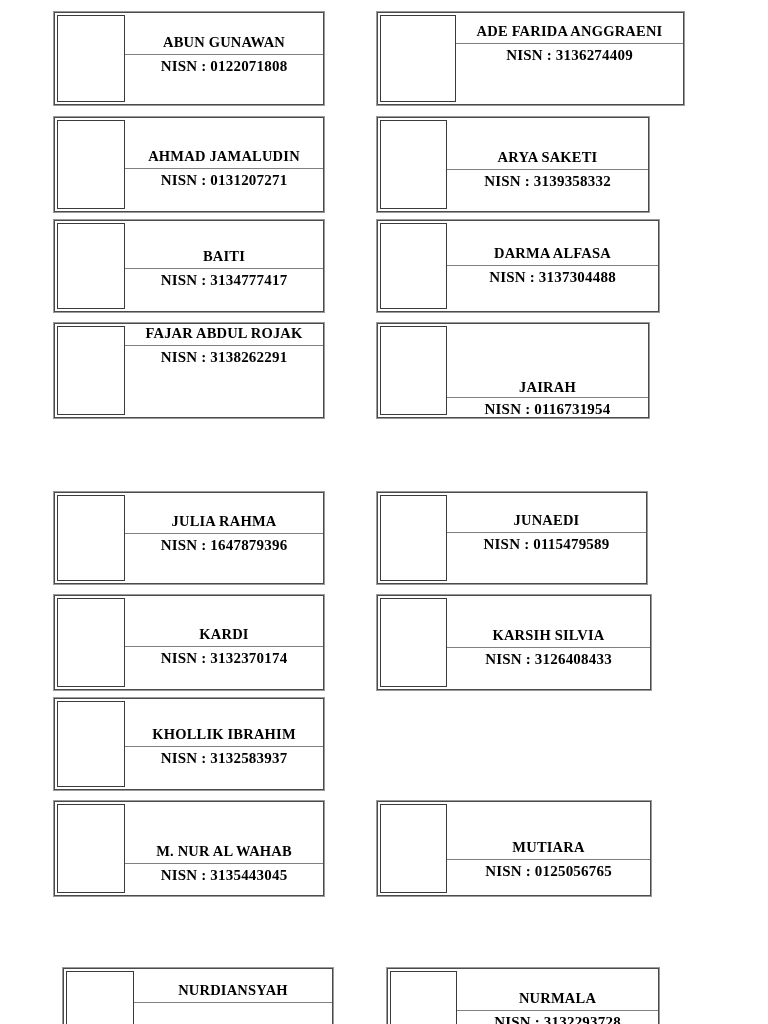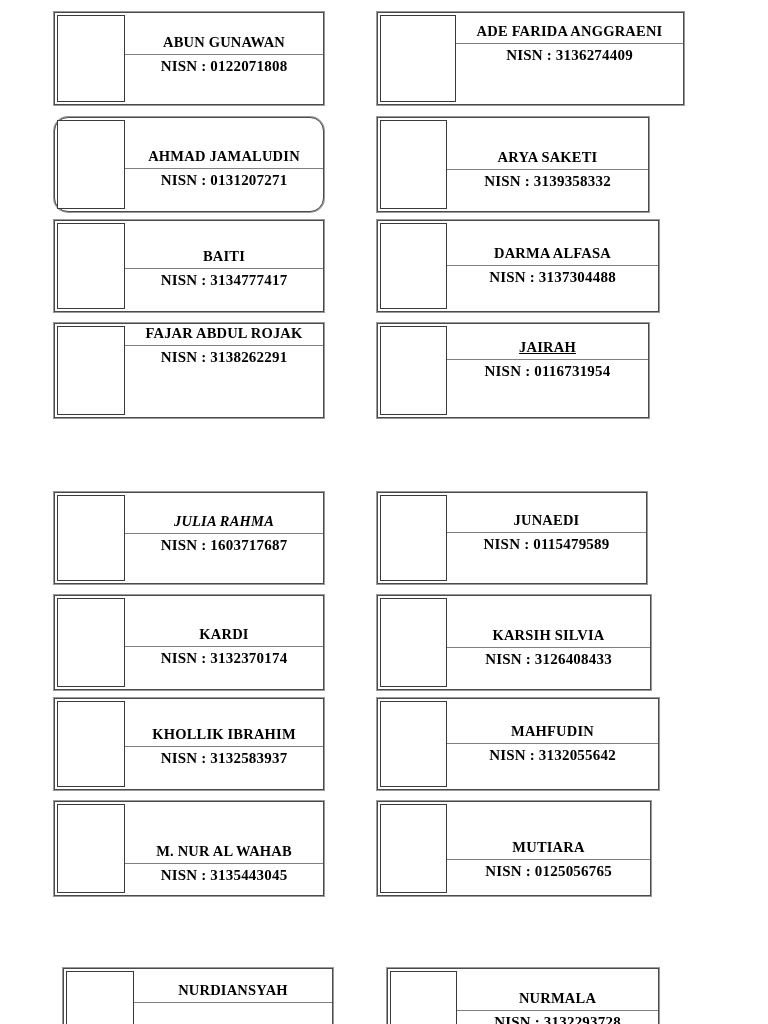--- a/index.html
+++ b/index.html
@@ -125,21 +125,21 @@
           <div class="photo-box" style="width:76px; height:87px;"></div>
           <div class="info">
             <div class="name-cell" style="padding-top:11px;">ADE FARIDA ANGGRAENI</div>
             <div class="nisn-cell">NISN : 3136274409</div>
           </div>
         </div>
       </div>
     </div>
 
     <div class="card-row" style="height:103px;">
-      <div class="card col-left" style="width:270px; height:95px;border-radius:14px;">
+      <div class="card col-left" style="width:270px; height:95px;">
         <div class="card-inner">
           <div class="photo-box" style="width:68px; height:89px;"></div>
           <div class="info">
             <div class="name-cell" style="padding-top:31px;">AHMAD JAMALUDIN</div>
             <div class="nisn-cell">NISN : 0131207271</div>
           </div>
         </div>
       </div>
 
       <div class="card col-right" style="width:272px; height:95px;">
@@ -183,37 +183,37 @@
             <div class="name-cell" style="">FAJAR ABDUL ROJAK</div>
             <div class="nisn-cell">NISN : 3138262291</div>
           </div>
         </div>
       </div>
 
       <div class="card col-right" style="width:272px; height:95px;">
         <div class="card-inner">
           <div class="photo-box" style="width:67px; height:89px;"></div>
           <div class="info">
-            <div class="name-cell" style="padding-top:16px;text-decoration:underline;">JAIRAH</div>
+            <div class="name-cell" style="padding-top:56px;">JAIRAH</div>
             <div class="nisn-cell">NISN : 0116731954</div>
           </div>
         </div>
       </div>
     </div>
   </div>
 
   <div class="group" style="top:492px;">
 
     <div class="card-row" style="height:103px;">
       <div class="card col-left" style="width:270px; height:92px;">
         <div class="card-inner">
           <div class="photo-box" style="width:68px; height:86px;"></div>
           <div class="info">
-            <div class="name-cell" style="padding-top:21px;font-style:italic;">JULIA RAHMA</div>
-            <div class="nisn-cell">NISN : 1603717687</div>
+            <div class="name-cell" style="padding-top:21px;">JULIA RAHMA</div>
+            <div class="nisn-cell">NISN : 1647879396</div>
           </div>
         </div>
       </div>
 
       <div class="card col-right" style="width:270px; height:92px;">
         <div class="card-inner">
           <div class="photo-box" style="width:67px; height:86px;"></div>
           <div class="info">
             <div class="name-cell" style="padding-top:20px;">JUNAEDI</div>
             <div class="nisn-cell">NISN : 0115479589</div>
@@ -248,29 +248,20 @@
       <div class="card col-left" style="width:270px; height:92px;">
         <div class="card-inner">
           <div class="photo-box" style="width:68px; height:86px;"></div>
           <div class="info">
             <div class="name-cell" style="padding-top:28px;">KHOLLIK IBRAHIM</div>
             <div class="nisn-cell">NISN : 3132583937</div>
           </div>
         </div>
       </div>
 
-      <div class="card col-right" style="width:282px; height:92px;">
-        <div class="card-inner">
-          <div class="photo-box" style="width:67px; height:86px;"></div>
-          <div class="info">
-            <div class="name-cell" style="padding-top:25px;">MAHFUDIN</div>
-            <div class="nisn-cell">NISN : 3132055642</div>
-          </div>
-        </div>
-      </div>
     </div>
 
     <div class="card-row" style="height:103px;">
       <div class="card col-left" style="width:270px; height:95px;">
         <div class="card-inner">
           <div class="photo-box" style="width:68px; height:89px;"></div>
           <div class="info">
             <div class="name-cell" style="padding-top:42px;">M. NUR AL WAHAB</div>
             <div class="nisn-cell">NISN : 3135443045</div>
           </div>

